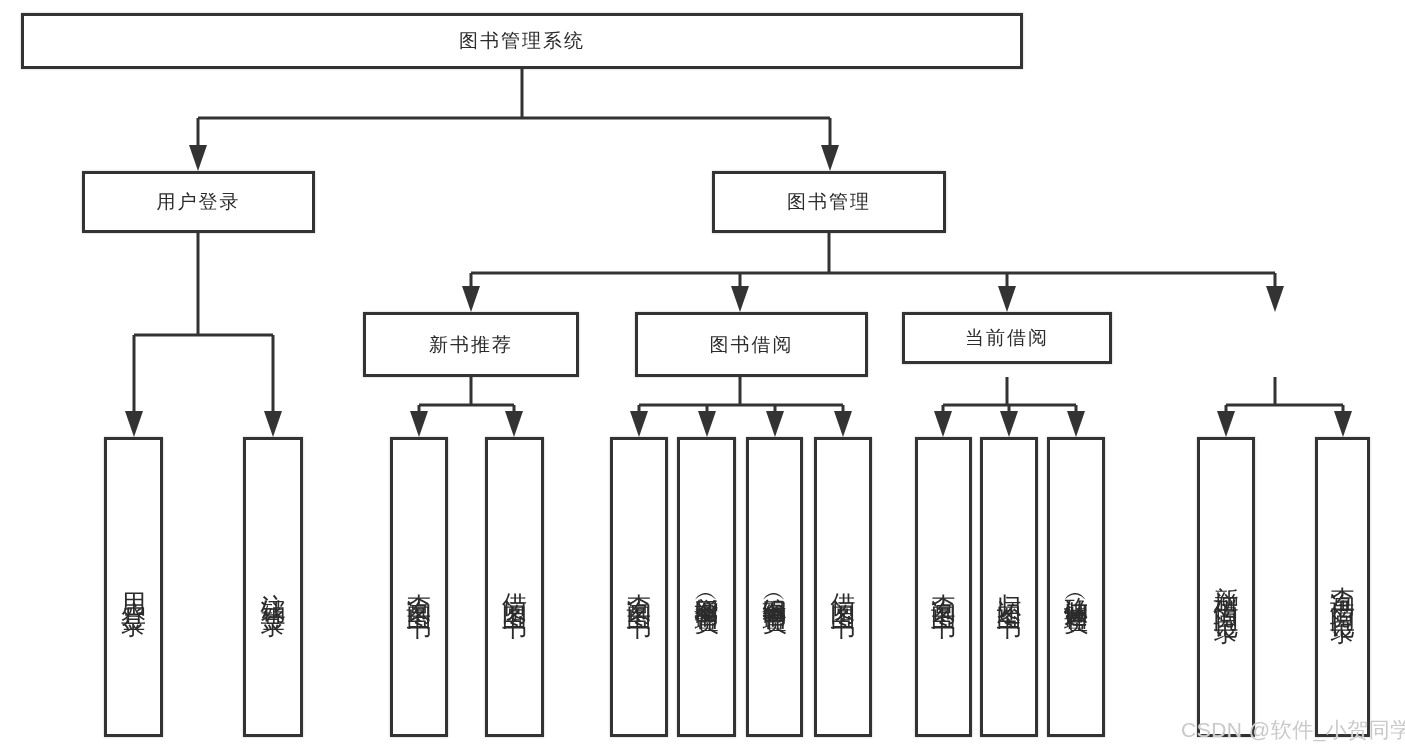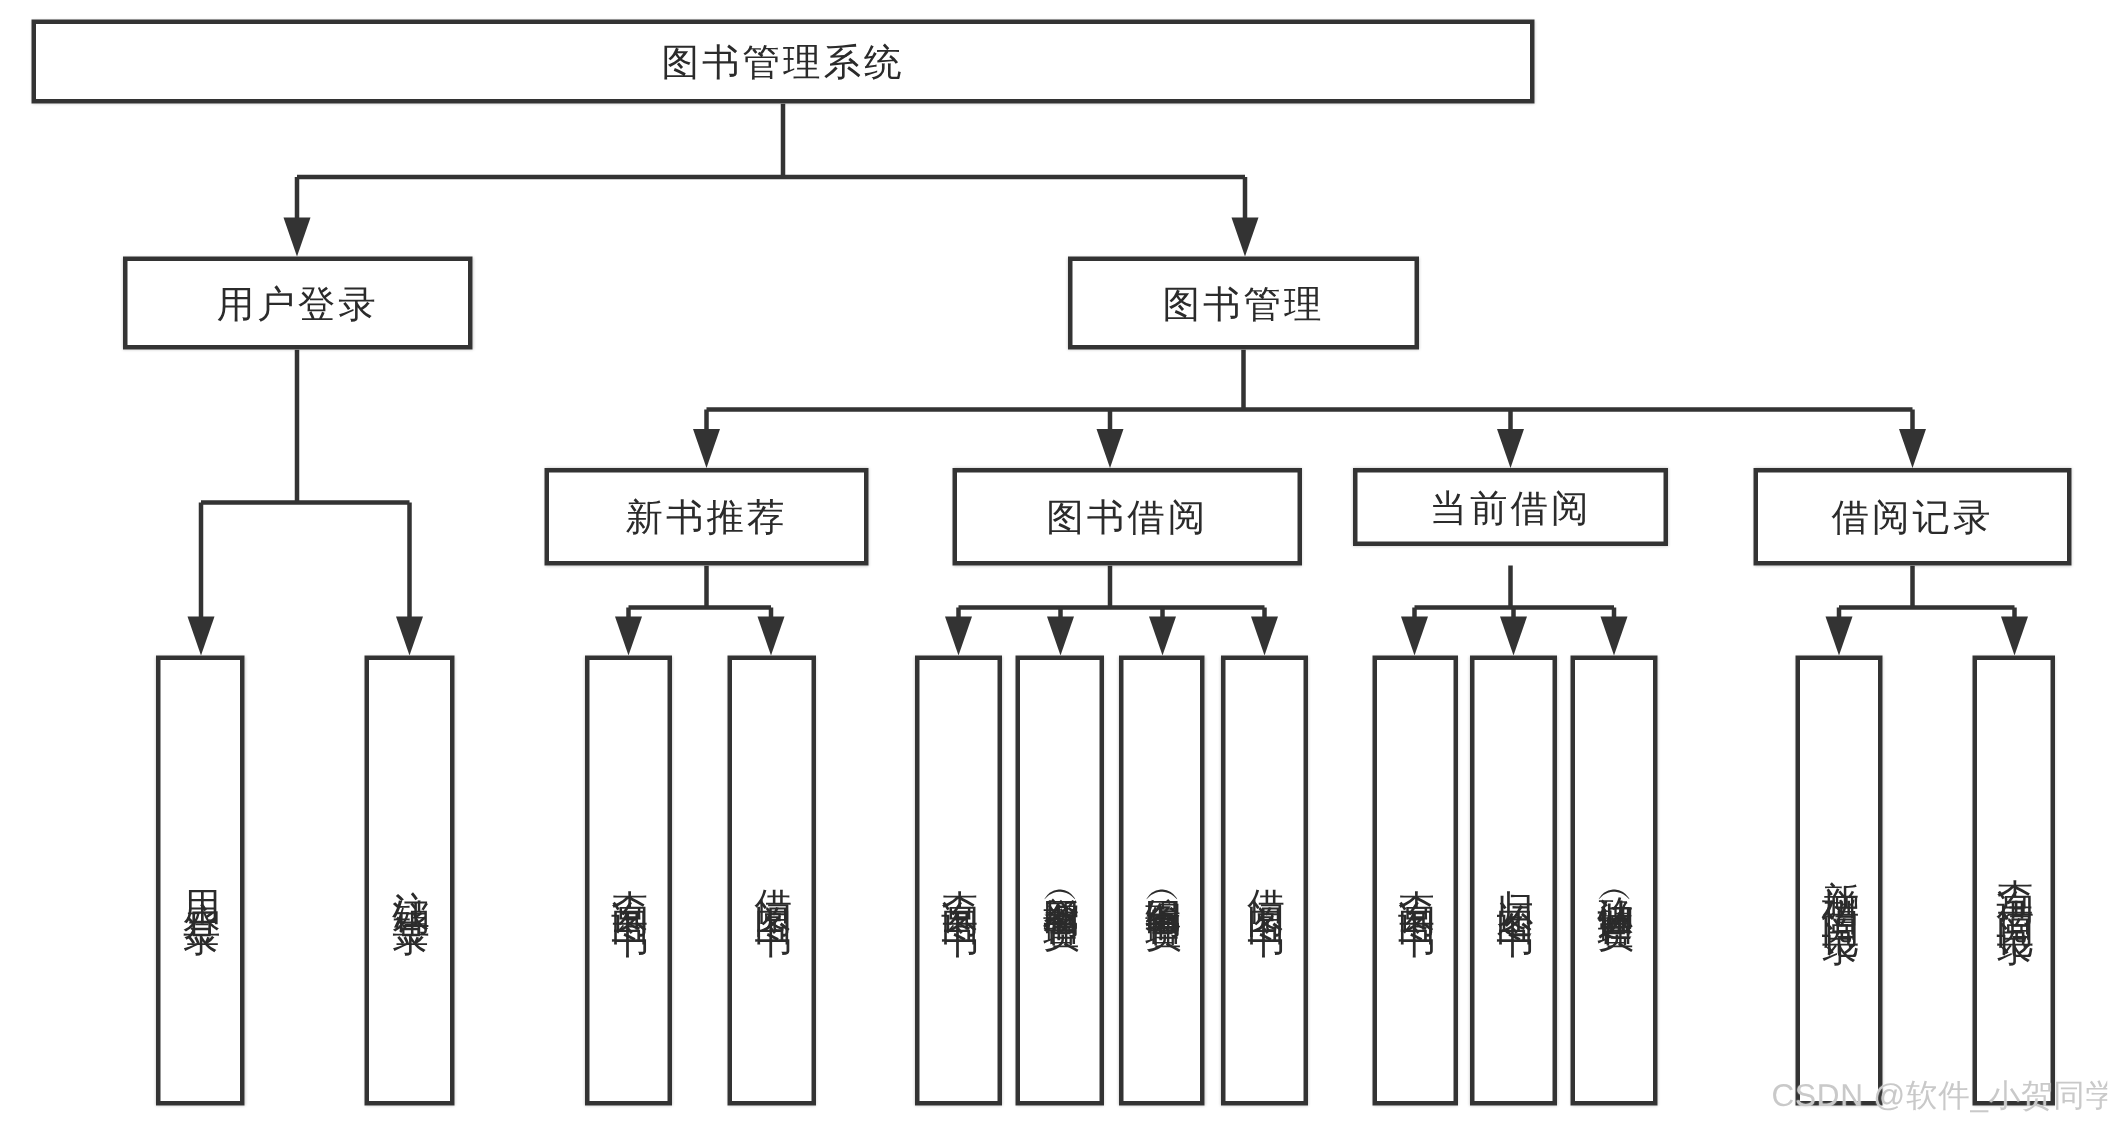--- a/index.html
+++ b/index.html
@@ -28,21 +28,21 @@
     box-sizing: border-box;
     border: 3px solid #333333;
     background: #ffffff;
     color: #2b2b2b;
     display: flex;
     align-items: center;
     justify-content: center;
     box-shadow: 0 0 2px rgba(0,0,0,0.25);
   }
   .hbox {
-    font-size: 25px;
+    font-size: 19px;
     letter-spacing: 2px;
     white-space: nowrap;
   }
   .vbox {
     writing-mode: vertical-rl;
     text-orientation: mixed;
     font-size: 25px;
     letter-spacing: 7px;
     line-height: 1;
   }
@@ -143,23 +143,20 @@
 
   <div class="node hbox" id="node-new-book-recommend">
     <span>新书推荐</span>
   </div>
   <div class="node hbox" id="node-book-borrowing">
     <span>图书借阅</span>
   </div>
   <div class="node hbox" id="node-current-borrowing">
     <span>当前借阅</span>
   </div>
-  <div class="node hbox" id="node-borrowing-records">
-    <span>借阅记录</span>
-  </div>
 
   <div class="node vbox leaf" id="leaf-user-login">
     <span>用户登录</span>
   </div>
   <div class="node vbox leaf" id="leaf-logout">
     <span>注销登录</span>
   </div>
   <div class="node vbox leaf" id="leaf-query-books-rec">
     <span>查询图书</span>
   </div>

